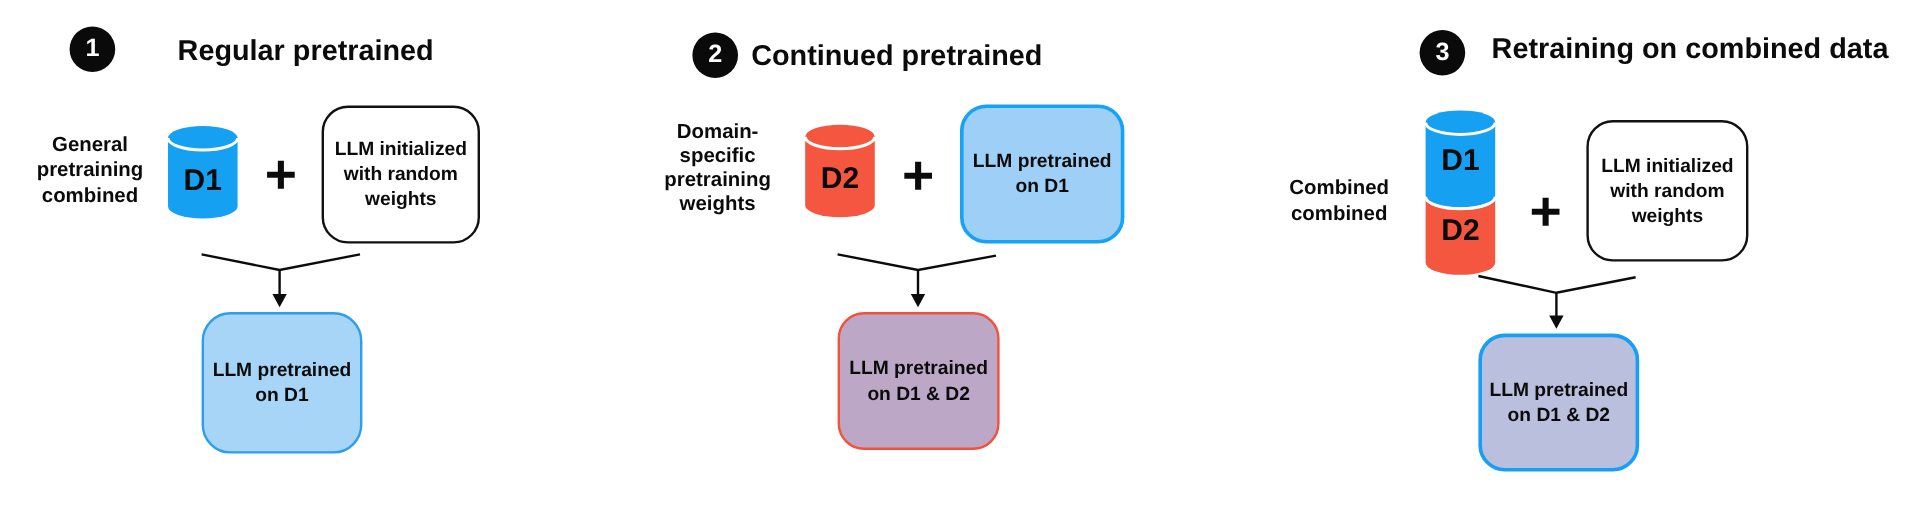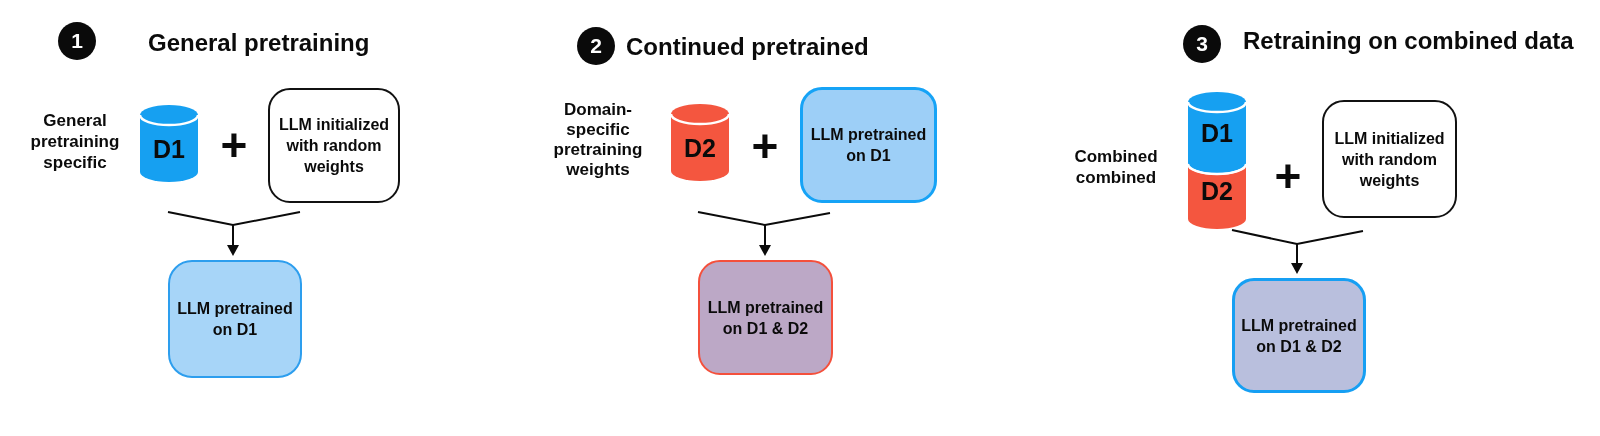--- a/index.html
+++ b/index.html
@@ -36,25 +36,25 @@
   .merge line,.merge polyline{stroke:#0b0b0b;stroke-width:2;fill:none;}
   .merge polygon{fill:#0b0b0b;}
 </style>
 </head>
 <body>
 
 <div id="canvas">
 
   <div>
     <div class="badge" style="left:58px;top:22px">1</div>
-    <div class="panel-title" style="left:148px;top:29px">General pretraining</div>
+    <div class="panel-title" style="left:148px;top:29px">Regular pretrained</div>
 
     <div class="ds-label" style="left:8px;top:110px;width:134px">General
 pretraining
-specific</div>
+combined</div>
 
     <svg style="left:138px;top:104px" width="62" height="80" viewBox="0 0 62 80">
       <path d="M2 11 L2 68 A29 10 0 0 0 60 68 L60 11 Z" fill="#16A0F1"></path>
       <ellipse cx="31" cy="11" rx="29" ry="10" fill="#16A0F1"></ellipse>
       <path d="M2 11 A29 10 0 0 0 60 11" stroke="#ffffff" stroke-width="2.5" fill="none"></path>
       <text x="31" y="54" text-anchor="middle" font-size="25">D1</text>
     </svg>
 
     <div class="plus" style="left:208px;top:116px">+</div>
 

